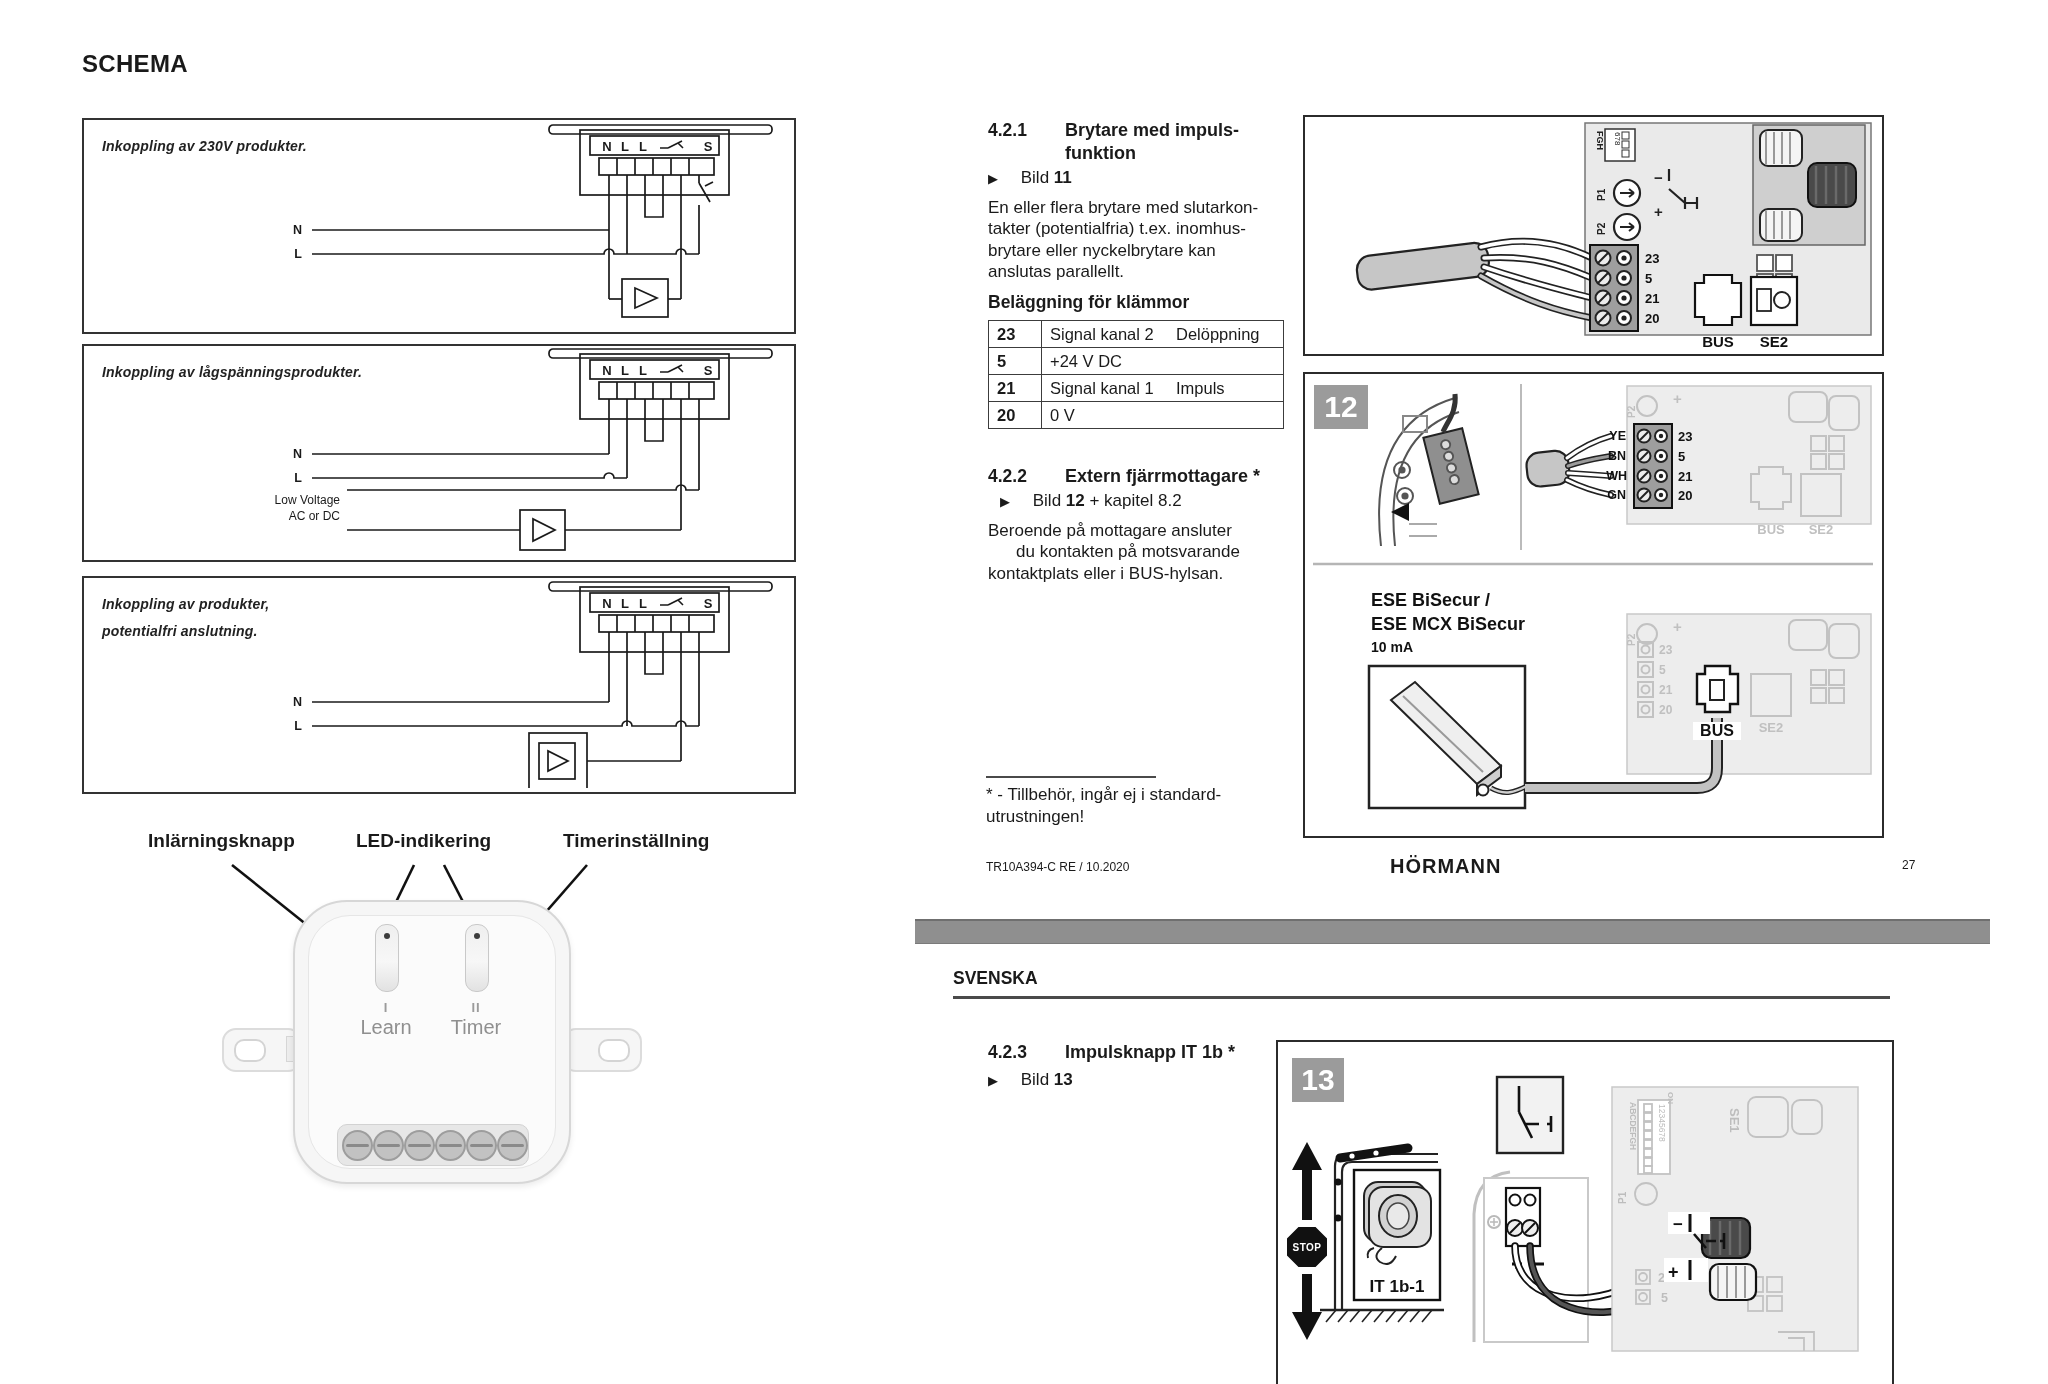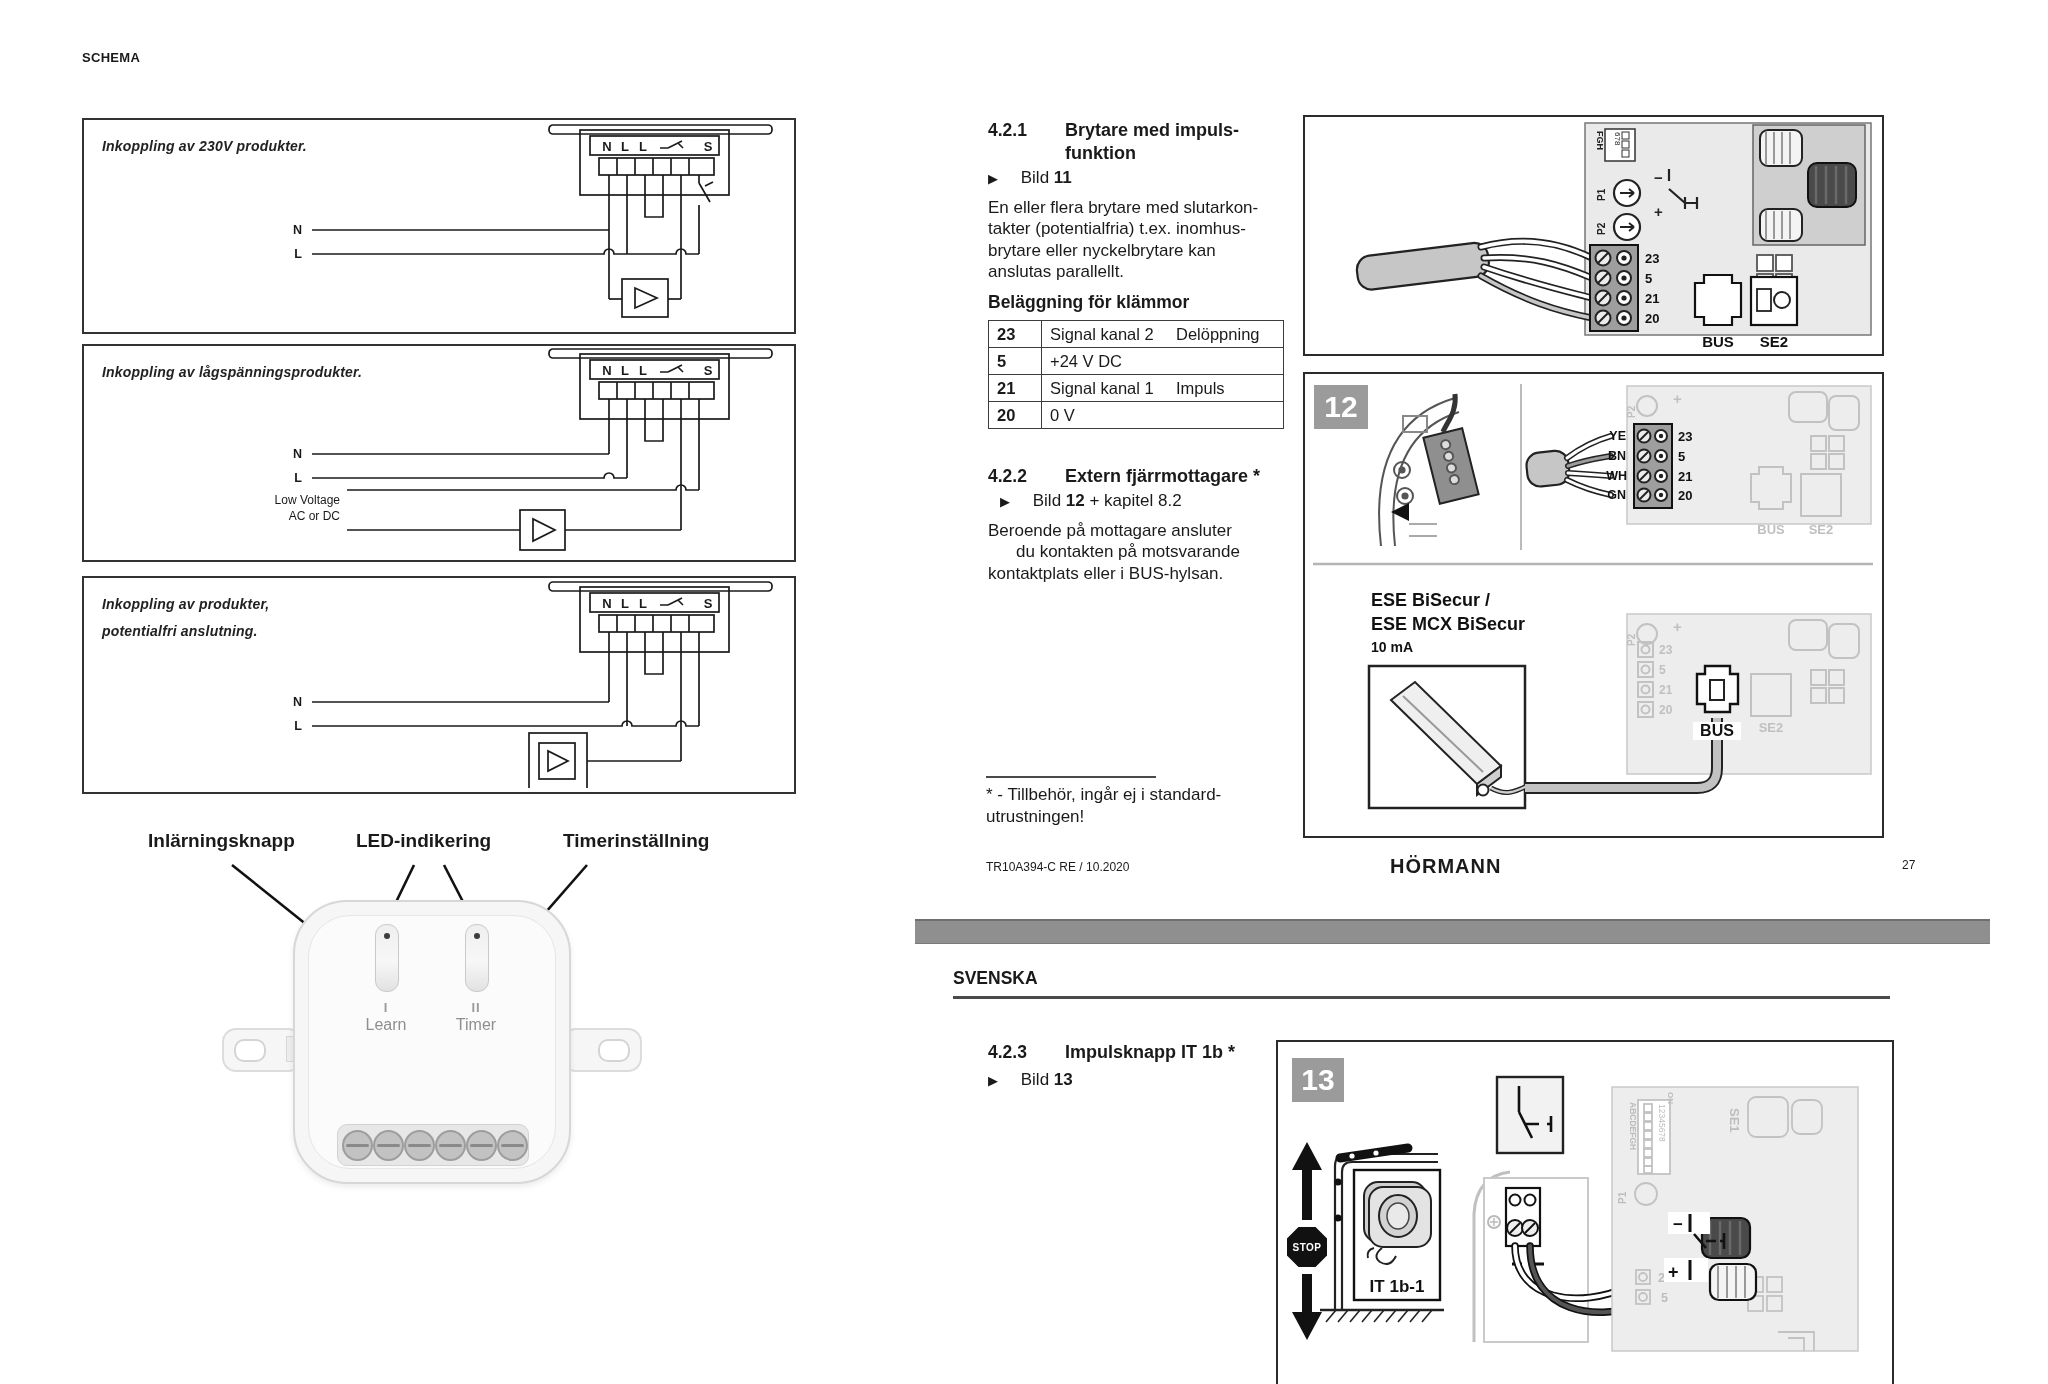--- a/index.html
+++ b/index.html
@@ -2,21 +2,21 @@
 <html><head>
 <meta charset="utf-8">
 <style>
   html,body{margin:0;padding:0;background:#fff;}
   .stage{position:relative;width:2048px;height:1384px;background:#ffffff;
          font-family:"Liberation Sans",sans-serif;color:#1a1a1a;overflow:hidden;}
   .abs{position:absolute;}
   .b{font-weight:bold;}
   .panel{border:2px solid #333;background:#fff;}
   .cap{font-style:italic;font-size:14px;color:#222;letter-spacing:.2px;font-weight:bold;}
-  .h1{font-size:13px;font-weight:bold;letter-spacing:.3px;}
+  .h1{font-size:24px;font-weight:bold;letter-spacing:.3px;}
   .callout{font-size:19px;font-weight:bold;white-space:nowrap;}
   .secnum{font-size:17.5px;font-weight:bold;}
   .sectitle{font-size:18px;font-weight:bold;}
   .refline{font-size:17px;}
   .body17{font-size:17px;line-height:21.5px;white-space:nowrap;}
   .tblhead{font-size:17.5px;font-weight:bold;}
   table.kl{border-collapse:collapse;font-size:16.5px;}
   table.kl td{border:1.6px solid #3c3c3c;height:26px;padding:0 0 0 8px;vertical-align:middle;white-space:nowrap;}
   table.kl td.t{width:44px;font-weight:bold;}
   table.kl span.sig{display:inline-block;width:126px;}
@@ -33,21 +33,21 @@
   .dev-body{background:#f6f6f6;border:2px solid #d7d7d7;border-radius:54px;
             box-shadow:0 3px 6px rgba(0,0,0,.08);}
   .dev-face{position:absolute;left:13px;top:13px;right:13px;bottom:13px;
             background:#fbfbfb;border:1px solid #e6e6e6;border-radius:42px;}
   .dev-slot{position:absolute;width:22px;height:66px;border-radius:11px;
             background:linear-gradient(#efefef,#f7f7f7 55%,#e2e2e2);border:1.5px solid #c9c9c9;}
   .dev-dot{position:absolute;left:50%;top:8px;width:6px;height:6px;margin-left:-3px;
            border-radius:50%;background:#3c3c3c;}
   .dev-sym{position:absolute;width:22px;text-align:center;color:#9b9b9b;
            font-size:13px;font-weight:bold;letter-spacing:1px;}
-  .dev-lbl{position:absolute;width:70px;text-align:center;color:#8f8f8f;font-size:16px;}
+  .dev-lbl{position:absolute;width:70px;text-align:center;color:#8f8f8f;font-size:20px;}
   .dev-tray{position:absolute;background:#e7e7e7;border:1px solid #d2d2d2;border-radius:10px;}
   .screw{position:absolute;top:5px;width:27px;height:27px;border-radius:50%;
          background:#c2c2c2;border:2px solid #9d9d9d;}
   .screw::after{content:"";position:absolute;left:2px;right:2px;top:50%;height:3px;
                 margin-top:-1.5px;background:#8a8a8a;border-radius:2px;}
   .dev-tab{position:absolute;width:76px;height:40px;background:#f6f6f6;border:2px solid #dcdcdc;
            border-radius:14px;}
   .dev-hole{position:absolute;top:9px;width:28px;height:19px;border-radius:10px;
             background:#fff;border:2px solid #d4d4d4;}
   .dev-notch{position:absolute;width:12px;height:24px;background:#ededed;border:1.5px solid #d6d6d6;}

